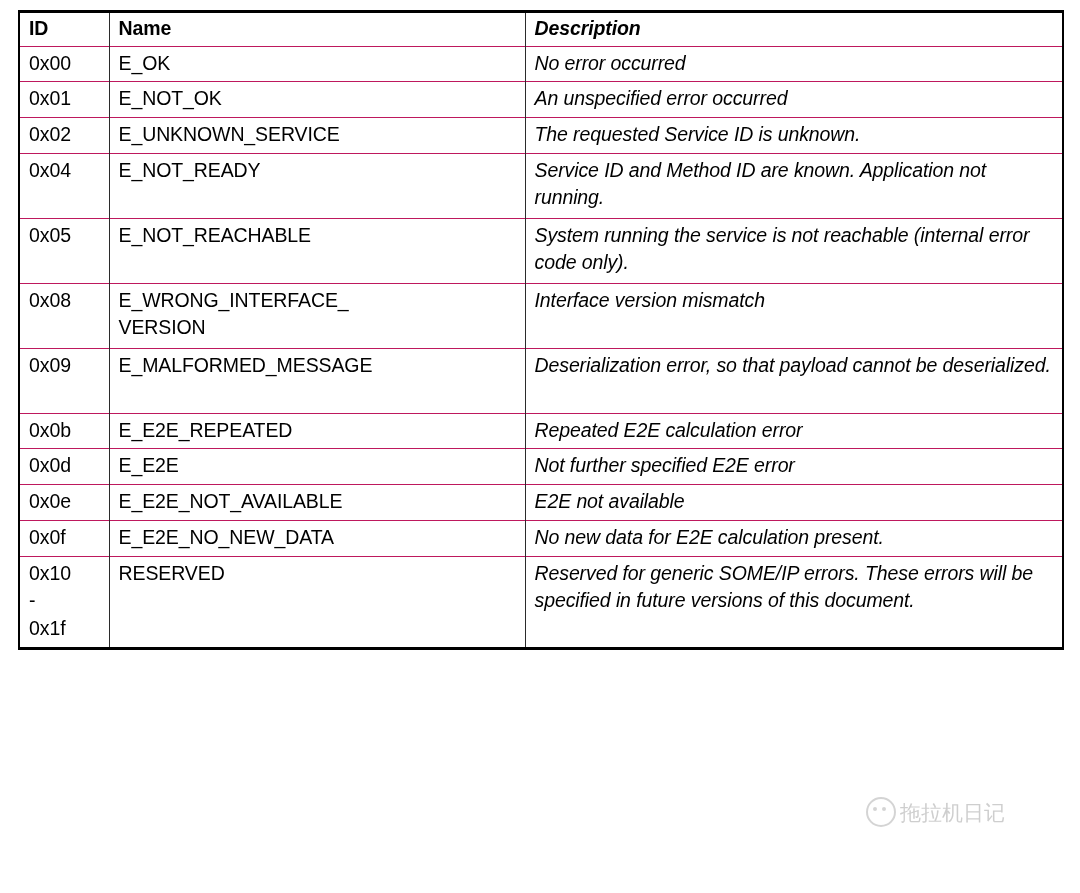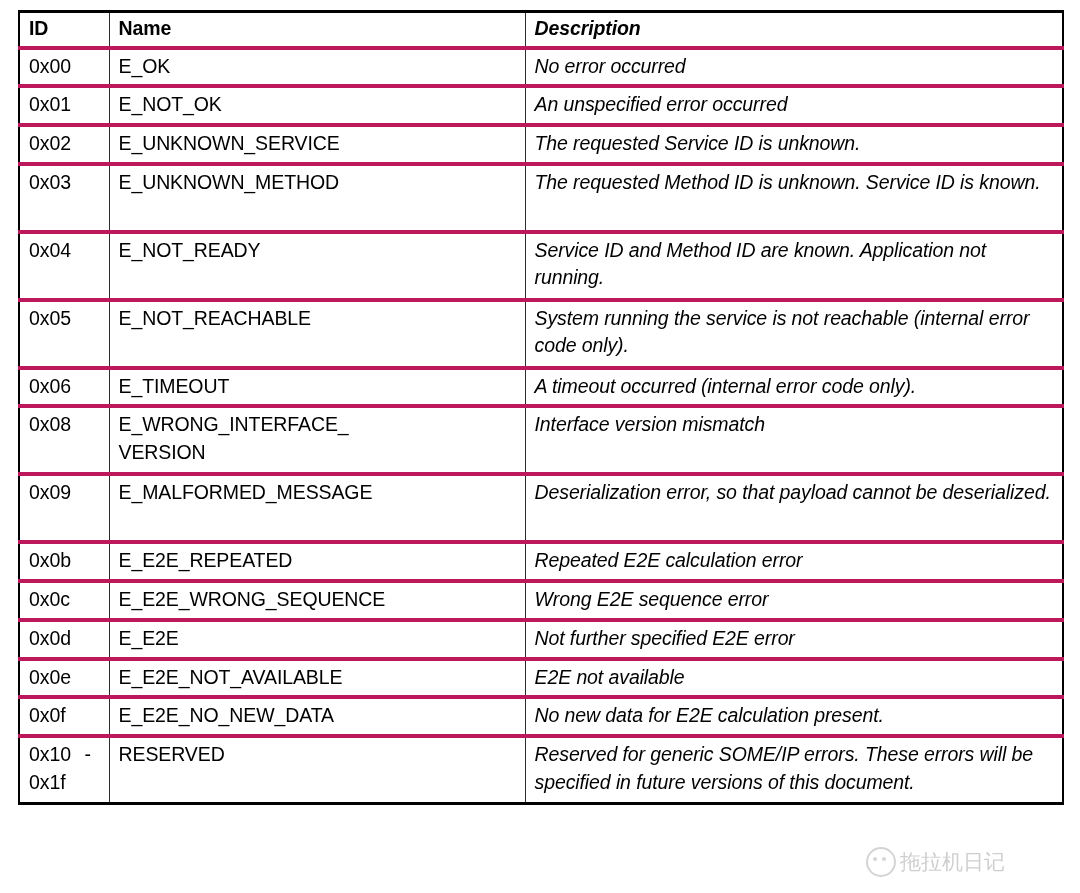--- a/index.html
+++ b/index.html
@@ -36,21 +36,21 @@
 
   table.errtable col.c-id    { width: 90px; }
   table.errtable col.c-name  { width: 416px; }
   table.errtable col.c-desc  { width: 538px; }
 
   
   table.errtable { border-top: 3px solid #000; border-bottom: 3px solid #000; }
 
   table.errtable td,
   table.errtable th {
-    border-top: 4px solid #be185d;
+    border-top: 1px solid #be185d;
     border-left: 1px solid #2b2b2b;
     border-right: 1px solid #2b2b2b;
     vertical-align: top;
     padding: 3px 7px 4px 9px;
     font-size: 19.5px;
     line-height: 1.42;
     font-weight: normal;
     text-align: left;
     letter-spacing: -0.1px;
   }
@@ -79,38 +79,39 @@
   td.col-name { padding-left: 11px; }
 
   
   .idrange {
     display: block;
   }
   .idrange .r1 {
     display: flex;
     justify-content: space-between;
     width: 62px;
+    flex-direction: column;
   }
   .idrange .r2 { display: block; }
 
   
   tr.h1 td, tr.h1 th { height: 24px; }
   tr.h2 td { height: 57px; }
   tr.h3 td { height: 86px; }
 
   
   #watermark {
     position: absolute;
     left: 866px;
-    top: 840px;
+    top: 783px;
     width: 200px;
     height: 44px;
     opacity: 0.42;
     display: flex;
-    align-items: center;
+    align-items: flex-end;
     gap: 4px;
     pointer-events: none;
     color: #8d8d8d;
   }
   #watermark .wm-badge {
     width: 26px;
     height: 26px;
     border: 2px solid #9a9a9a;
     border-radius: 50%;
     position: relative;
@@ -168,58 +169,43 @@
           <td class="col-id"><span>0x01</span></td>
           <td class="col-name"><span>E_NOT_OK</span></td>
           <td class="col-desc"><span>An unspecified error occurred</span></td>
         </tr>
         <tr class="h1">
           <td class="col-id"><span>0x02</span></td>
           <td class="col-name"><span>E_UNKNOWN_SERVICE</span></td>
           <td class="col-desc"><span>The requested Service ID is unknown.</span></td>
         </tr>
         <tr class="h2">
-          <td class="col-id"><span>0x03</span></td>
-          <td class="col-name"><span>E_UNKNOWN_METHOD</span></td>
-          <td class="col-desc"><span>The requested Method ID is unknown. Service ID is known.</span></td>
-        </tr>
-        <tr class="h2">
           <td class="col-id"><span>0x04</span></td>
           <td class="col-name"><span>E_NOT_READY</span></td>
           <td class="col-desc"><span>Service ID and Method ID are known.  Application not running.</span></td>
         </tr>
         <tr class="h2">
           <td class="col-id"><span>0x05</span></td>
           <td class="col-name"><span>E_NOT_REACHABLE</span></td>
           <td class="col-desc"><span>System running the service is not reachable (internal error code only).</span></td>
         </tr>
-        <tr class="h1">
-          <td class="col-id"><span>0x06</span></td>
-          <td class="col-name"><span>E_TIMEOUT</span></td>
-          <td class="col-desc"><span>A timeout occurred (internal error code only).</span></td>
-        </tr>
         <tr class="h2">
           <td class="col-id"><span>0x08</span></td>
           <td class="col-name"><span>E_WRONG_INTERFACE_</span><br><span>VERSION</span></td>
           <td class="col-desc"><span>Interface version mismatch</span></td>
         </tr>
         <tr class="h2">
           <td class="col-id"><span>0x09</span></td>
           <td class="col-name"><span>E_MALFORMED_MESSAGE</span></td>
           <td class="col-desc"><span>Deserialization error, so that payload cannot be deserialized.</span></td>
         </tr>
         <tr class="h1">
           <td class="col-id"><span>0x0b</span></td>
           <td class="col-name"><span>E_E2E_REPEATED</span></td>
           <td class="col-desc"><span>Repeated E2E calculation error</span></td>
-        </tr>
-        <tr class="h1">
-          <td class="col-id"><span>0x0c</span></td>
-          <td class="col-name"><span>E_E2E_WRONG_SEQUENCE</span></td>
-          <td class="col-desc"><span>Wrong E2E sequence error</span></td>
         </tr>
         <tr class="h1">
           <td class="col-id"><span>0x0d</span></td>
           <td class="col-name"><span>E_E2E</span></td>
           <td class="col-desc"><span>Not further specified E2E error</span></td>
         </tr>
         <tr class="h1">
           <td class="col-id"><span>0x0e</span></td>
           <td class="col-name"><span>E_E2E_NOT_AVAILABLE</span></td>
           <td class="col-desc"><span>E2E not available</span></td>

